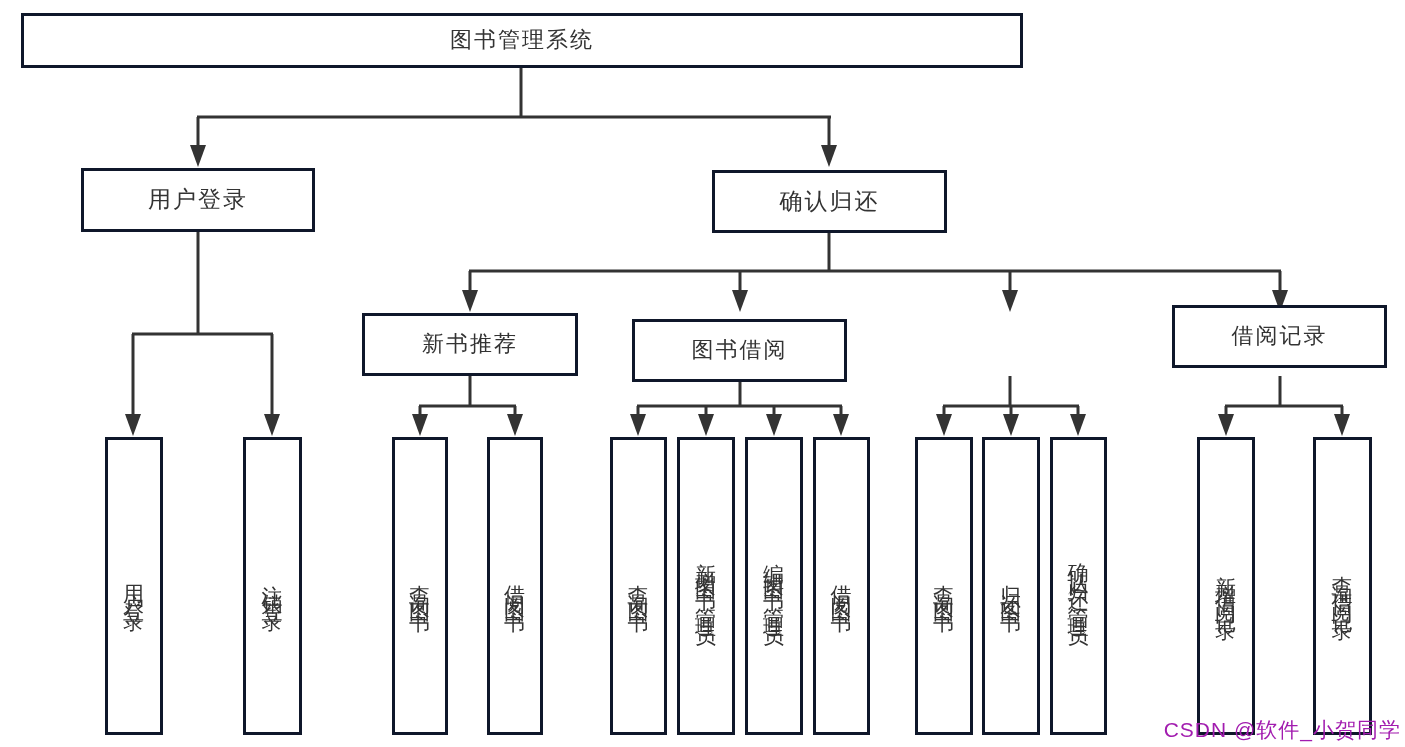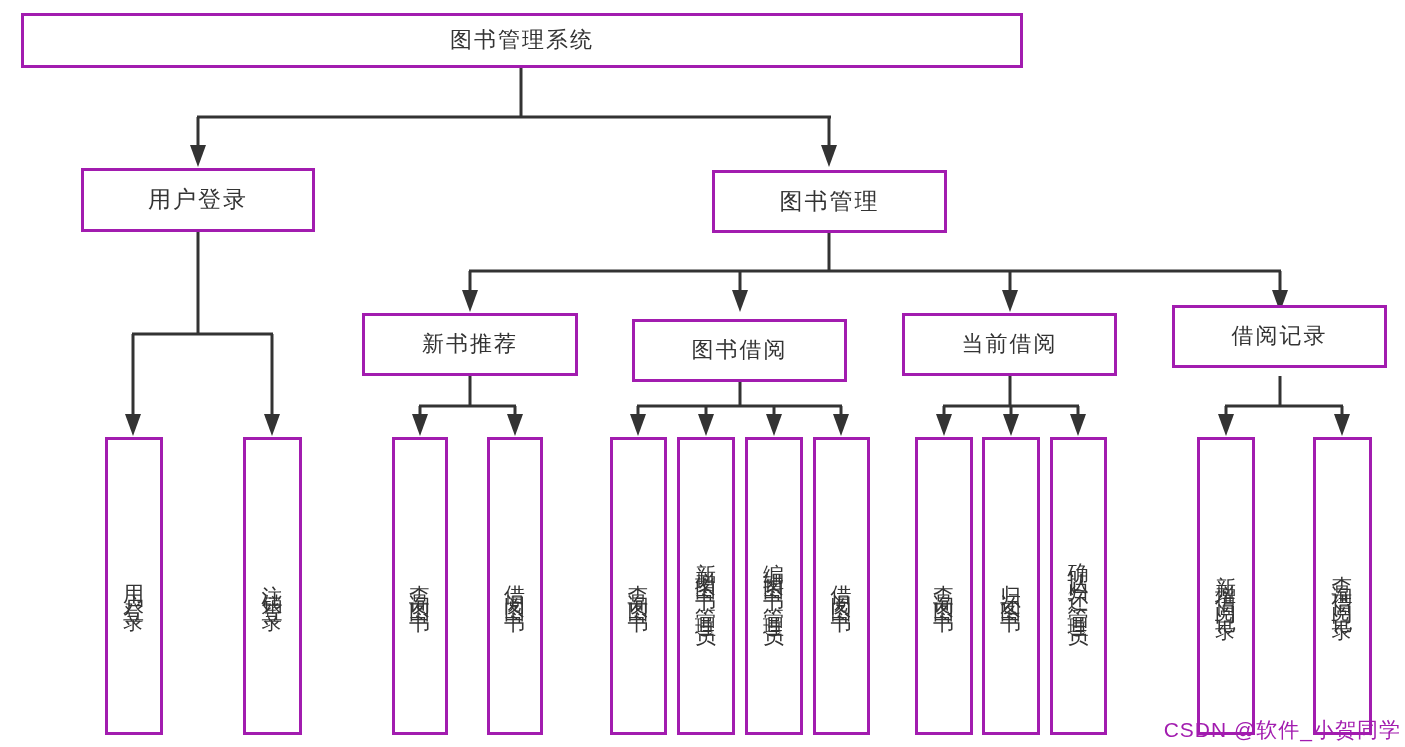--- a/index.html
+++ b/index.html
@@ -21,21 +21,21 @@
     top: 0;
     width: 1405px;
     height: 747px;
     z-index: 1;
   }
   .node {
     position: absolute;
     z-index: 2;
     box-sizing: border-box;
     background: #ffffff;
-    border: 3px solid #a21caf;
+    border: 3px solid #0f172a;
     color: #333333;
     display: flex;
     align-items: center;
     justify-content: center;
     text-align: center;
     font-size: 22px;
     letter-spacing: 2px;
     line-height: 1.2;
     white-space: nowrap;
   }
@@ -133,25 +133,24 @@
     <use href="#ah" x="944" y="436"></use>
     <use href="#ah" x="1011" y="436"></use>
     <use href="#ah" x="1078" y="436"></use>
     <use href="#ah" x="1226" y="436"></use>
     <use href="#ah" x="1342" y="436"></use>
   </svg>
 
   <div class="node h-root" style="left:21px; top:13px; width:1002px; height:55px;">图书管理系统</div>
 
   <div class="node h-l2" style="left:81px; top:168px; width:234px; height:64px;">用户登录</div>
-  <div class="node h-l2" style="left:712px; top:170px; width:235px; height:63px;">图书管理</div>
+  <div class="node h-l2" style="left:712px; top:170px; width:235px; height:63px;">确认归还</div>
 
   <div class="node h-l3" style="left:362px; top:313px; width:216px; height:63px;">新书推荐</div>
   <div class="node h-l3" style="left:632px; top:319px; width:215px; height:63px;">图书借阅</div>
-  <div class="node h-l3" style="left:902px; top:313px; width:215px; height:63px;">当前借阅</div>
   <div class="node h-l3" style="left:1172px; top:305px; width:215px; height:63px;">借阅记录</div>
 
   <div class="node vert" style="left:105px; top:437px; width:58px; height:298px;">用户登录</div>
   <div class="node vert" style="left:243px; top:437px; width:59px; height:298px;">注销登录</div>
 
   <div class="node vert" style="left:392px; top:437px; width:56px; height:298px;">查询图书</div>
   <div class="node vert" style="left:487px; top:437px; width:56px; height:298px;">借阅图书</div>
 
   <div class="node vert" style="left:610px; top:437px; width:57px; height:298px;">查询图书</div>
   <div class="node vert" style="left:677px; top:437px; width:58px; height:298px;">新增图书（管理员）</div>

